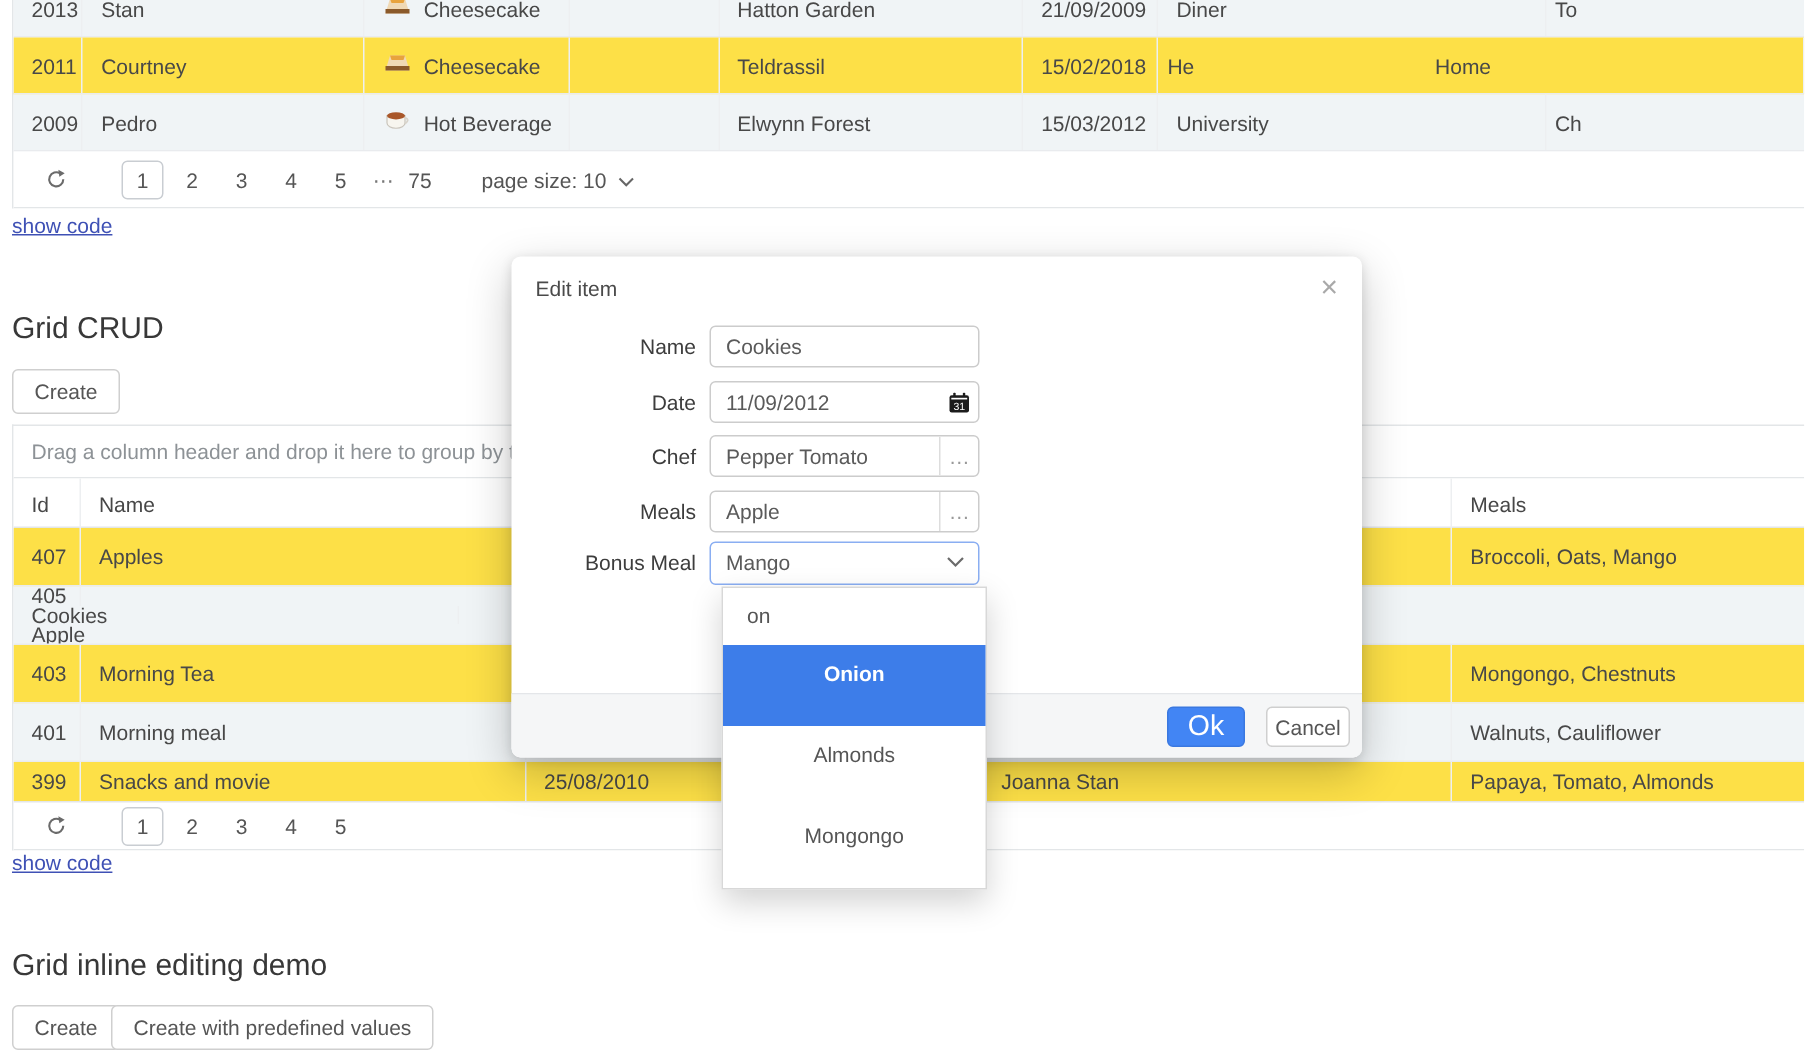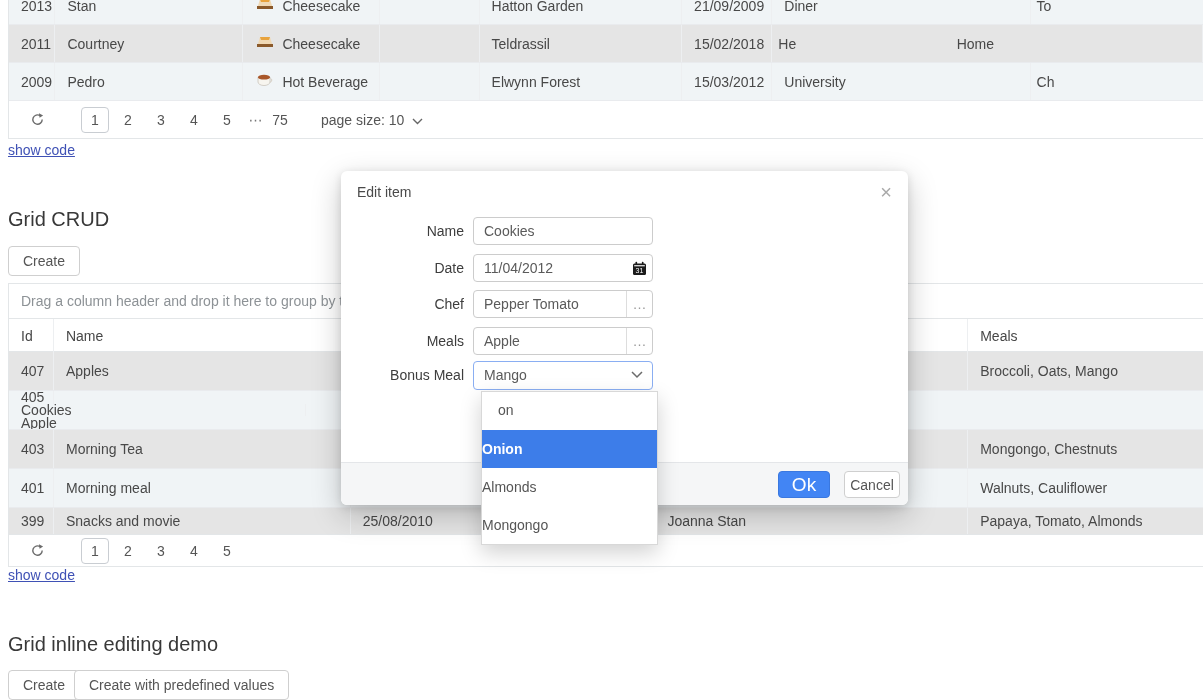--- a/index.html
+++ b/index.html
@@ -2,21 +2,21 @@
 <html><head>
 <meta charset="utf-8">
 <style>
   * { margin:0; padding:0; box-sizing:border-box; }
   html,body { width:1203px; height:700px; overflow:hidden; background:#fff;
     font-family:"Liberation Sans", sans-serif; font-size:14px; color:#484848; }
   #stage { position:relative; width:1203px; height:700px; overflow:hidden; background:#fff; }
 
   
   .grid { position:absolute; left:8px; width:1195px; border-left:1px solid #e3e6e8; background:#fff; overflow:hidden; }
-  .g-row { display:flex; height:38px; border-bottom:1px solid #e9ebee; background:#e5e5e5; }
+  .g-row { display:flex; height:38px; border-bottom:1px solid #e9ebee; background:#fde047; }
   .g-row.alt { background:#f0f4f6; }
   .g-cell { padding-left:12px; line-height:37px; white-space:nowrap; overflow:hidden;
     border-right:1px solid #edeff1; display:flex; align-items:center; gap:7px; }
   .g-cell span { line-height:normal; }
   .hdr { display:flex; height:33px; border-bottom:1px solid #e3e6e8; background:#fff; }
   .hdr .g-cell { line-height:32px; color:#474747; font-weight:500; height:33px; }
 
   
   .t1{width:52px}.t2{width:217px}.t3{width:157px}.t4{width:114px}.t5{width:234px}.t6{width:103px}.t7{width:299px}.t8{width:200px;border-right:none;padding-left:6px}
   
@@ -61,21 +61,21 @@
     border-top:1px solid #e4e6e9; border-radius:0 0 6px 6px; }
   #ok-btn { position:absolute; left:437px; top:8px; width:52px; height:27px; background:#4285f4;
     border:1px solid #3a78e0; border-radius:4px; color:#fff; font-size:19px; font-family:inherit; cursor:pointer; }
   #cancel-btn { position:absolute; left:503px; top:8px; width:56px; height:27px; background:#fff;
     border:1px solid #cfcfcf; border-radius:4px; color:#555; font-size:14px; font-family:inherit; cursor:pointer; }
 
   
   #dropdown { position:absolute; left:481px; top:391px; width:177px; background:#fff; z-index:20;
     border:1px solid #d8d8d8; box-shadow:0 8px 20px rgba(0,0,0,.18); }
   .dd-filter { height:38px; line-height:37px; padding-left:16px; color:#555; }
-  .dd-item { height:38px; line-height:38px; color:#555; cursor:pointer; white-space:nowrap; }
+  .dd-item { height:54px; line-height:38px; color:#555; cursor:pointer; white-space:nowrap;text-align:center; }
   .dd-item.selected { background:#3d7de9; color:#fff; font-weight:700; }
 
   .icon-svg { display:block; }
 </style>
 </head>
 <body>
 
 <div id="stage">
 
   <div class="grid" style="top:-13px;">
@@ -328,21 +328,21 @@
     <div class="f-row" style="top:46px;">
       <span class="f-label">Name</span>
       <div class="tbox">
         <span class="val">Cookies</span>
       </div>
     </div>
 
     <div class="f-row" style="top:83px;">
       <span class="f-label">Date</span>
       <div class="tbox">
-        <span class="val">11/04/2012</span>
+        <span class="val">11/09/2012</span>
         <span class="cal">
           <svg width="15" height="15" viewBox="0 0 15 15">
               <rect x="1" y="2.5" width="13" height="11.5" rx="1.5" fill="#1c1c1c"></rect>
               <rect x="3.5" y="0.8" width="1.6" height="3" rx="0.6" fill="#1c1c1c"></rect>
               <rect x="9.9" y="0.8" width="1.6" height="3" rx="0.6" fill="#1c1c1c"></rect>
               <rect x="2.2" y="4.2" width="10.6" height="1.1" fill="#fff"></rect>
               <text x="7.5" y="12" text-anchor="middle" font-size="7" fill="#fff" font-family="Liberation Sans, sans-serif">31</text>
             </svg>
         </span>
       </div>

